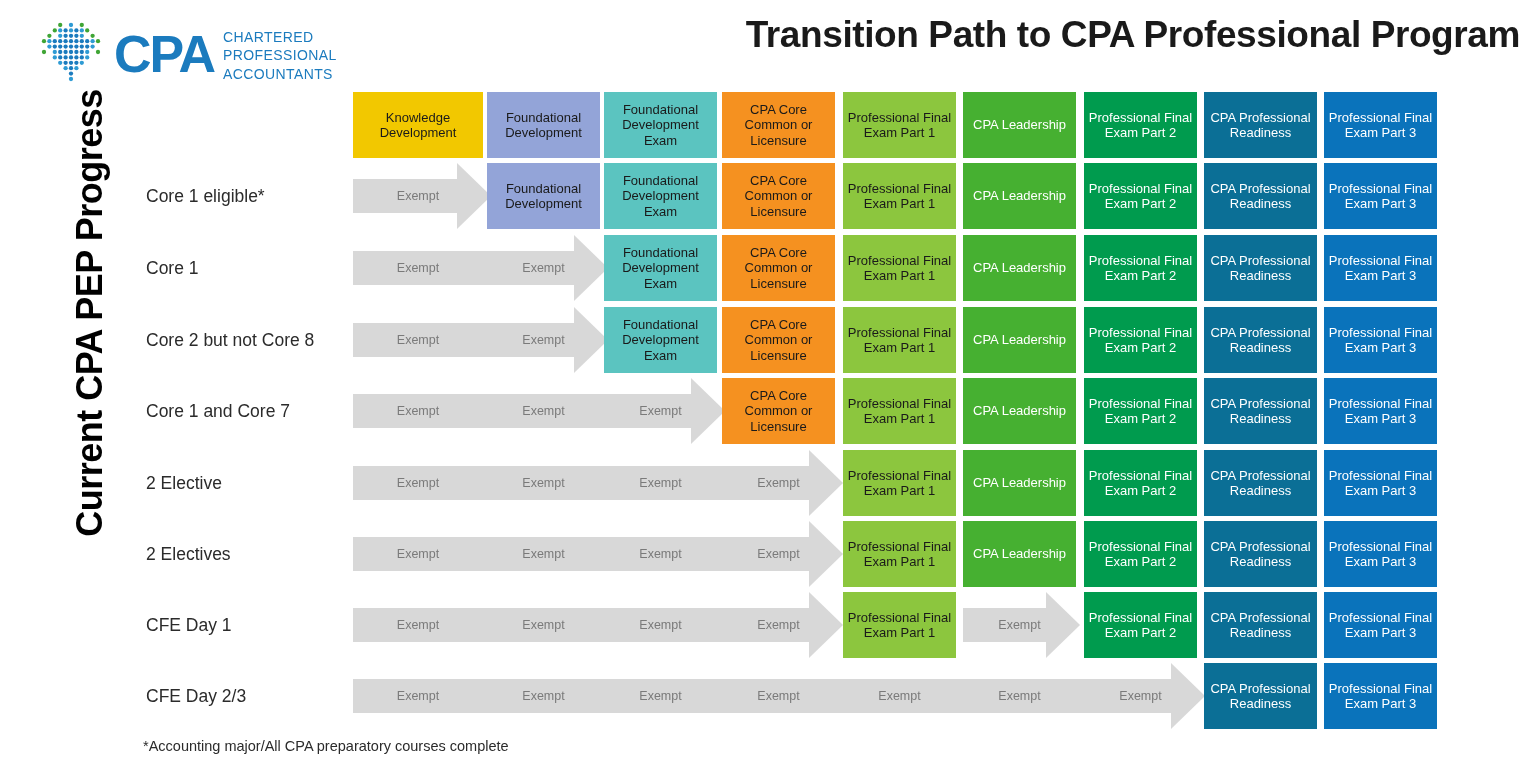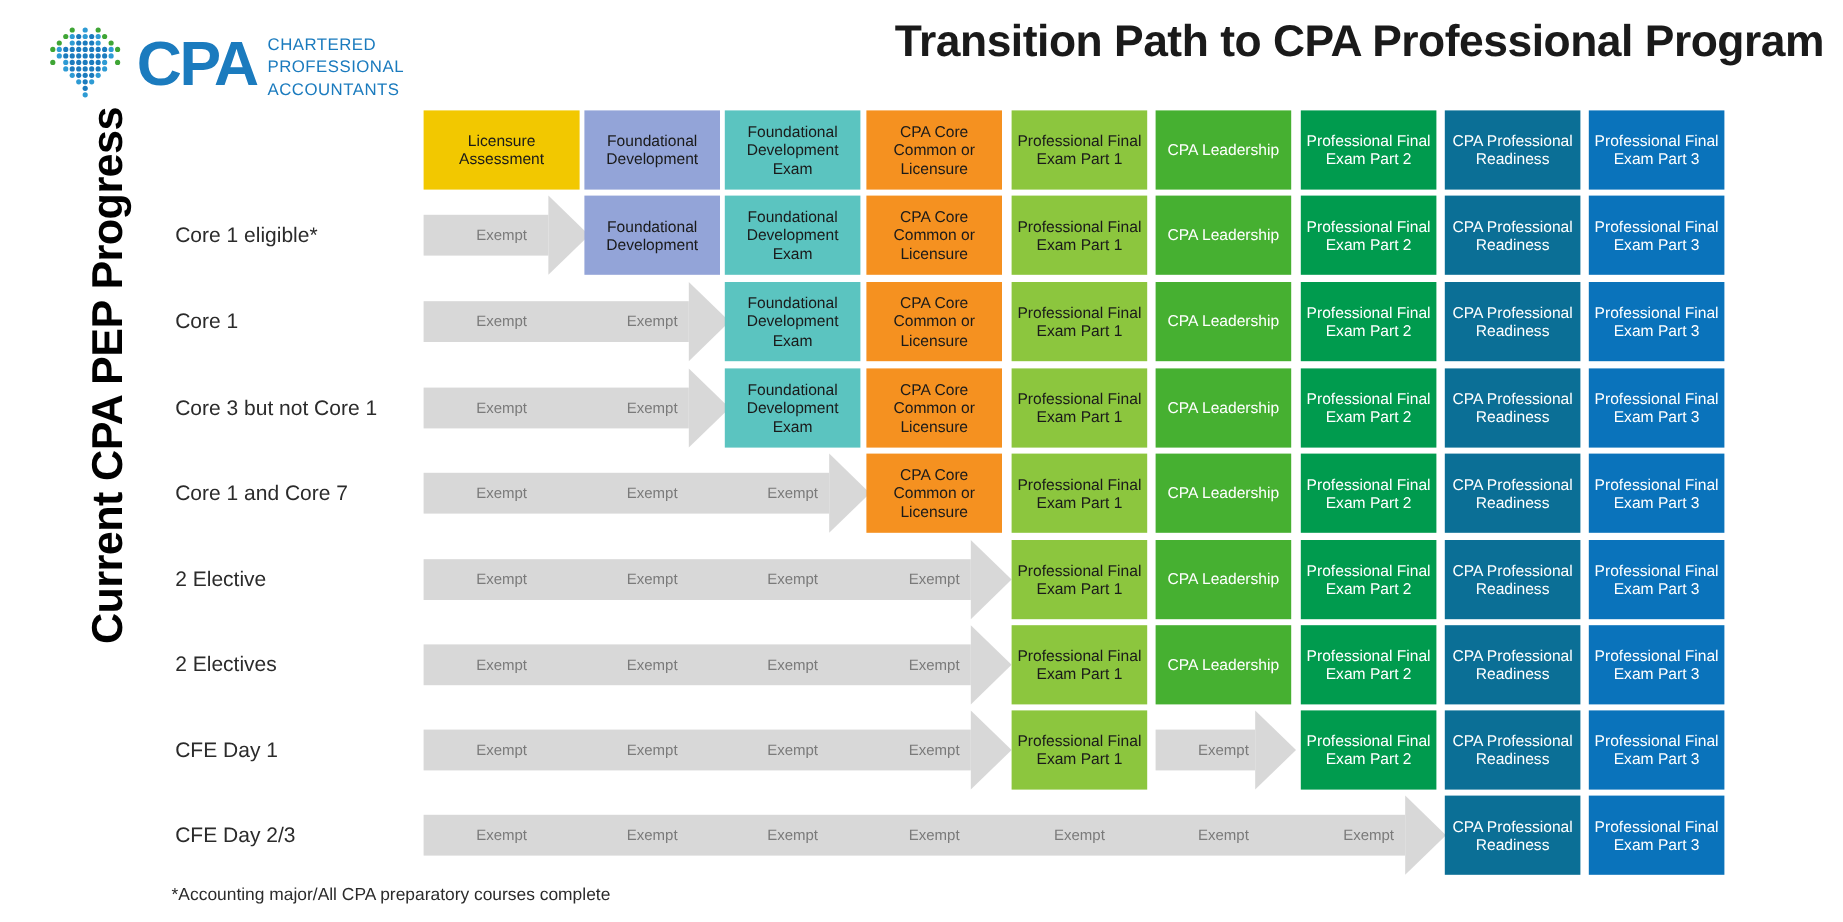--- a/index.html
+++ b/index.html
@@ -133,21 +133,21 @@
     </div>
   </div>
 </div>
 
 <div id="title">Transition Path to CPA Professional Program</div>
 
 <div id="axis-title">Current CPA PEP Progress</div>
 
 <div id="chart">
     <div class="cell dark-text" style="left: 353px; top: 92px; width: 130px; height: 66px; background: rgb(242, 200, 0);">
-      <span>Licensure Assessment</span>
+      <span>Knowledge Development</span>
     </div>
     <div class="cell dark-text" style="left: 487px; top: 92px; width: 113px; height: 66px; background: rgb(147, 164, 216);">
       <span>Foundational Development</span>
     </div>
     <div class="cell dark-text" style="left: 604px; top: 92px; width: 113px; height: 66px; background: rgb(91, 196, 192);">
       <span>Foundational Development Exam</span>
     </div>
     <div class="cell dark-text" style="left: 722px; top: 92px; width: 113px; height: 66px; background: rgb(245, 145, 32);">
       <span>CPA Core Common or Licensure</span>
     </div>
@@ -217,21 +217,21 @@
     </div>
     <div class="cell" style="left: 1084px; top: 235px; width: 113px; height: 66px; background: rgb(0, 155, 78);">
       <span>Professional Final Exam Part 2</span>
     </div>
     <div class="cell" style="left: 1204px; top: 235px; width: 113px; height: 66px; background: rgb(11, 111, 150);">
       <span>CPA Professional Readiness</span>
     </div>
     <div class="cell" style="left: 1324px; top: 235px; width: 113px; height: 66px; background: rgb(10, 115, 187);">
       <span>Professional Final Exam Part 3</span>
     </div>
-    <div class="rowlabel" style="left: 146px; top: 340px;">Core 3 but not Core 1</div>
+    <div class="rowlabel" style="left: 146px; top: 340px;">Core 2 but not Core 8</div>
     <div class="arrow" style="left: 353px; top: 307px; width: 255px; height: 66px;">
       <div class="shaft" style="left: 0px; top: 16px; width: 221px; height: 34px; background: rgb(216, 216, 216);"></div>
       <div class="head" style="left: 221px; top: 0px; border-top-width: 33px; border-bottom-width: 33px; border-left-width: 34px; border-left-color: rgb(216, 216, 216);"></div>
     </div>
     <div class="exempt" style="left: 418px; top: 340px;">Exempt</div>
     <div class="exempt" style="left: 543.5px; top: 340px;">Exempt</div>
     <div class="cell dark-text" style="left: 604px; top: 307px; width: 113px; height: 66px; background: rgb(91, 196, 192);">
       <span>Foundational Development Exam</span>
     </div>
     <div class="cell dark-text" style="left: 722px; top: 307px; width: 113px; height: 66px; background: rgb(245, 145, 32);">

